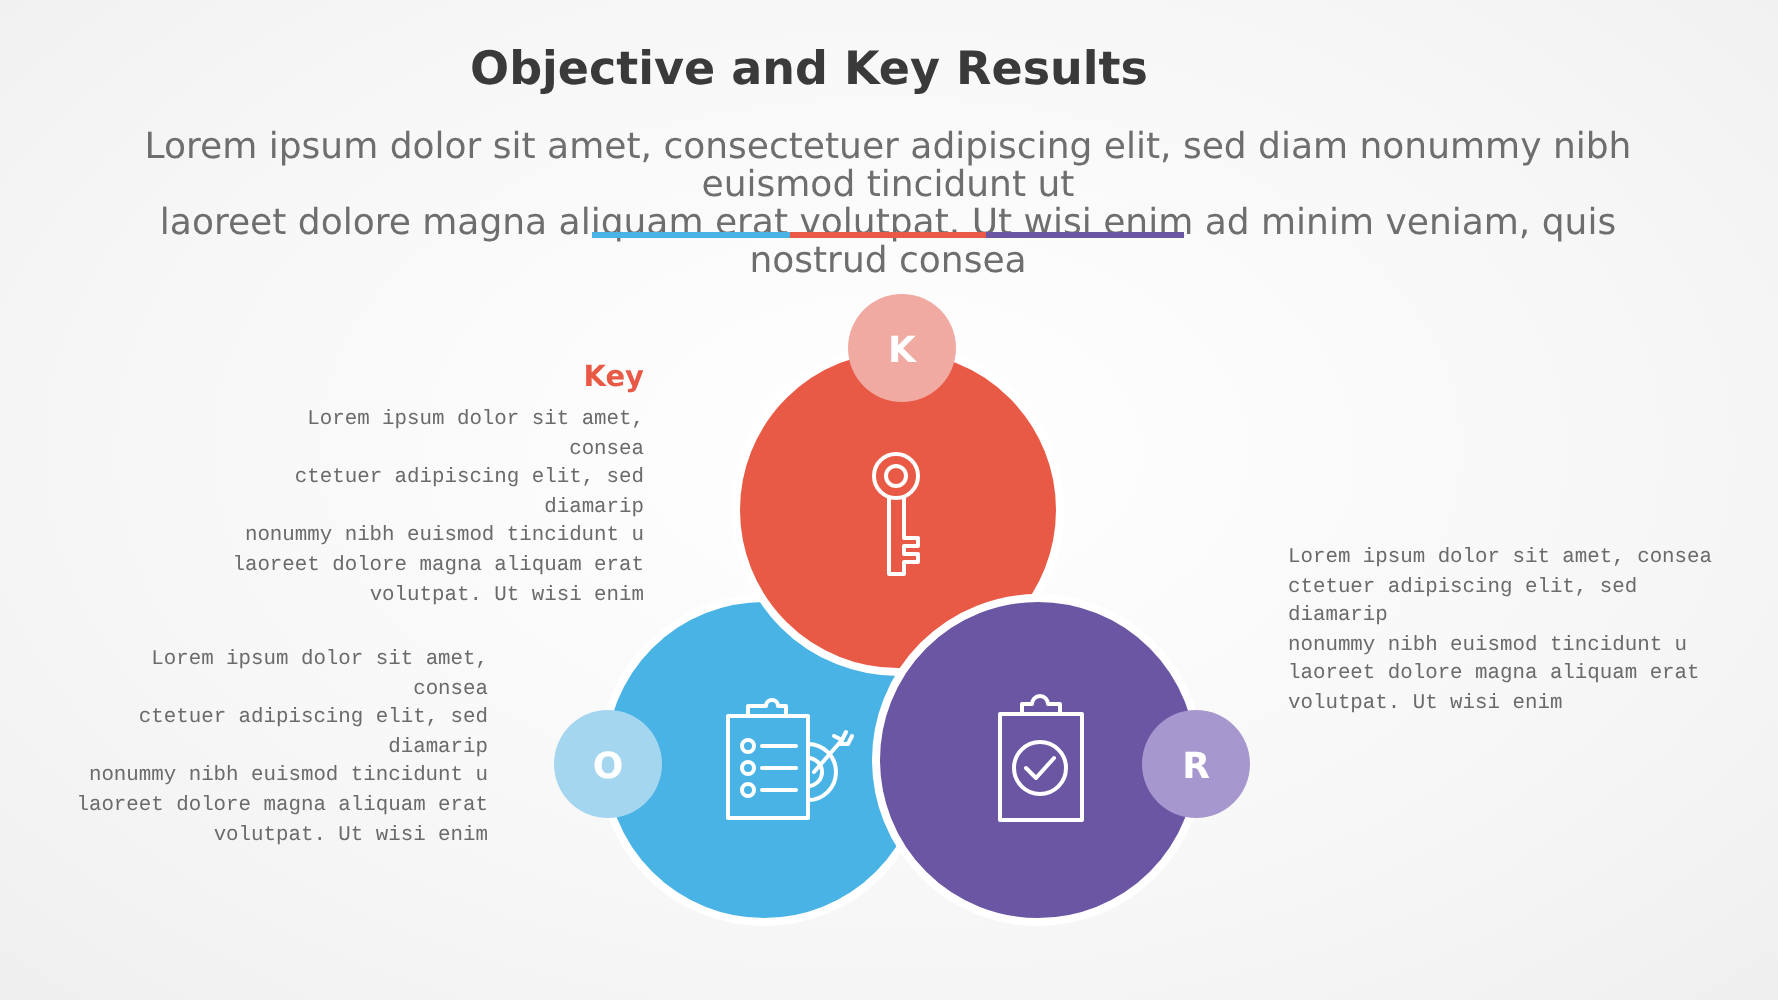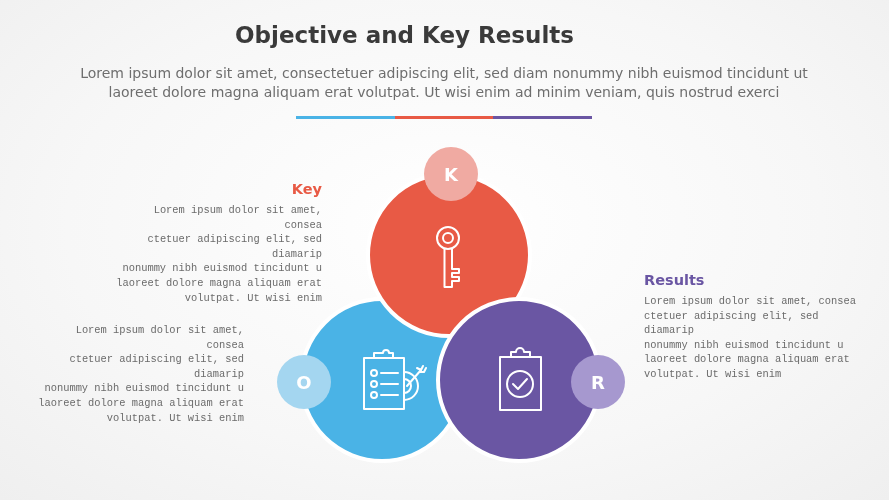--- a/index.html
+++ b/index.html
@@ -8,21 +8,21 @@
       background: radial-gradient(ellipse at 50% 45%, #ffffff 0%, #f7f7f7 60%, #efefef 100%);
       font-family: "DejaVu Sans", sans-serif;
     }
     .title {
       position: absolute; left: 0; top: 22px; width: 809px; text-align: center;
       font-family: "DejaVu Sans", sans-serif; font-weight: bold; font-size: 23px;
       color: #3a3a3a; letter-spacing: 0px;
     }
     .subtitle {
       position: absolute; left: 44px; top: 64px; width: 800px; text-align: center;
-      font-size: 14px; line-height: 19px; color: #6e6e6e;
+      font-size: 18px; line-height: 19px; color: #6e6e6e;
     }
     .divider {
       position: absolute; left: 296px; top: 116px; width: 296px; height: 3px; display: flex;
     }
     .divider span { flex: 1; height: 3px; display: block; }
     .block { position: absolute; }
     .block .heading {
       font-weight: bold; font-size: 14.5px; margin-bottom: 6px;
     }
     .block .body {
@@ -34,21 +34,21 @@
     .badge-letter {
       font-family: "DejaVu Sans", sans-serif; font-weight: bold; font-size: 18px; fill: #ffffff;
     }
   </style>
 </head>
 <body>
 
 <div class="title">Objective and Key Results</div>
 <div class="subtitle">
   <div>Lorem ipsum dolor sit amet, consectetuer adipiscing elit, sed diam nonummy nibh euismod tincidunt ut</div>
-  <div>laoreet dolore magna aliquam erat volutpat. Ut wisi enim ad minim veniam, quis nostrud exerci</div>
+  <div>laoreet dolore magna aliquam erat volutpat. Ut wisi enim ad minim veniam, quis nostrud consea</div>
 </div>
 
 <div class="divider">
   <span style="background:#4ab3e6"></span>
   <span style="background:#e85a45"></span>
   <span style="background:#6a56a3"></span>
 </div>
 
 <div class="block right-align" style="left:112px; top:181px; width:210px;">
   <div class="heading" style="color:#e85a45;">Key</div>
@@ -65,21 +65,20 @@
   <div class="body">
     <div>Lorem ipsum dolor sit amet, consea</div>
     <div>ctetuer adipiscing elit, sed diamarip</div>
     <div>nonummy nibh euismod tincidunt u</div>
     <div>laoreet dolore magna aliquam erat</div>
     <div>volutpat. Ut wisi enim</div>
   </div>
 </div>
 
 <div class="block left-align" style="left:644px; top:272px; width:215px;">
-  <div class="heading" style="color:#6a56a3;">Results</div>
   <div class="body">
     <div>Lorem ipsum dolor sit amet, consea</div>
     <div>ctetuer adipiscing elit, sed diamarip</div>
     <div>nonummy nibh euismod tincidunt u</div>
     <div>laoreet dolore magna aliquam erat</div>
     <div>volutpat. Ut wisi enim</div>
   </div>
 </div>
 
 <svg class="diagram" width="889" height="500" viewBox="0 0 889 500">

